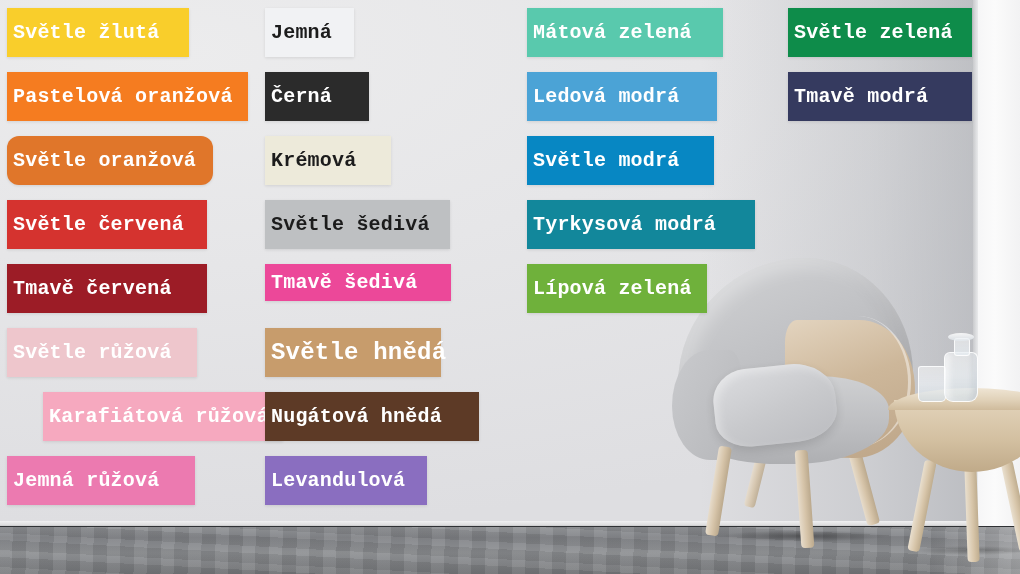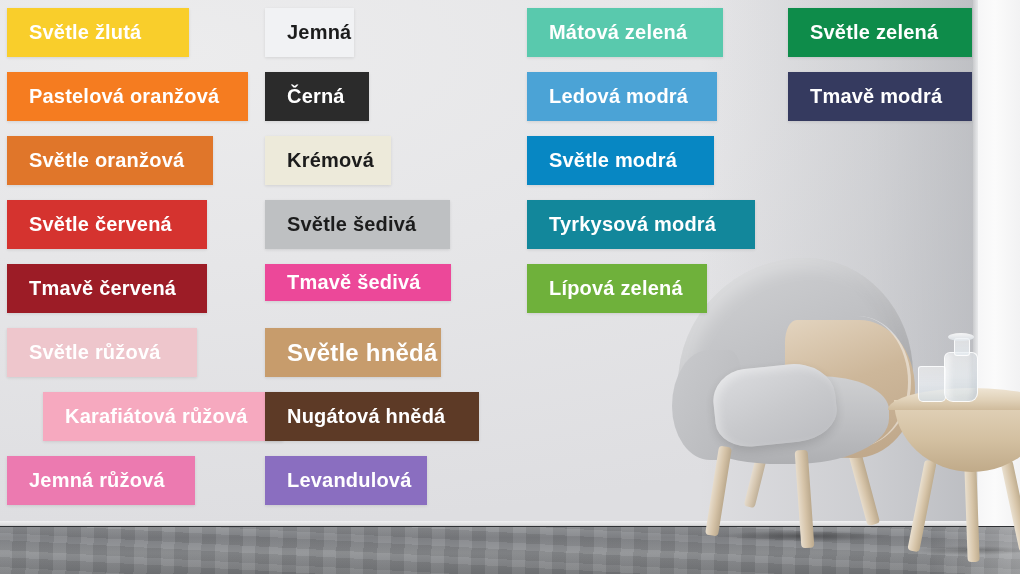--- a/index.html
+++ b/index.html
@@ -135,22 +135,22 @@
     position:absolute;left:918px;top:366px;width:26px;height:34px;
     background:linear-gradient(180deg,rgba(255,255,255,.5) 0%,rgba(238,242,246,.7) 50%,rgba(212,220,227,.85) 100%);
     border:1px solid rgba(255,255,255,.85);border-radius:3px 3px 5px 5px;
   }
 
   
   .swatch{
     position:absolute;
     display:flex;align-items:center;
     box-sizing:border-box;
-    padding:0 22px;
-    font-family:Liberation Sans, sans-serif;
+    padding:0 6px;
+    font-family:Liberation Mono, monospace;
     font-weight:bold;
     font-size:20px;
     letter-spacing:.2px;
     white-space:nowrap;
     box-shadow:0 1px 3px rgba(0,0,0,.10);
   }
 </style>
 </head>
 <body>
 
@@ -191,21 +191,21 @@
 
     <div class="glass"></div>
     <div class="carafe"></div>
     <div class="carafe-neck"></div>
     <div class="carafe-lip"></div>
   </div>
 
   <div id="swatch-layer">
       <div class="swatch" style="left: 7px; top: 8px; width: 182px; height: 49px; background: rgb(249, 206, 43); color: rgb(255, 255, 255); font-size: 20px;">Světle žlutá</div>
       <div class="swatch" style="left: 7px; top: 72px; width: 241px; height: 49px; background: rgb(245, 124, 32); color: rgb(255, 255, 255); font-size: 20px;">Pastelová oranžová</div>
-      <div class="swatch" style="left: 7px; top: 136px; width: 206px; height: 49px; background: rgb(224, 118, 42); color: rgb(255, 255, 255); font-size: 20px;">Světle oranžová</div>
+      <div class="swatch" style="left: 7px; top: 136px; width: 206px; height: 49px; background: rgb(224, 118, 42); color: rgb(255, 255, 255); font-size: 20px; border-radius: 12px;">Světle oranžová</div>
       <div class="swatch" style="left: 7px; top: 200px; width: 200px; height: 49px; background: rgb(213, 51, 47); color: rgb(255, 255, 255); font-size: 20px;">Světle červená</div>
       <div class="swatch" style="left: 7px; top: 264px; width: 200px; height: 49px; background: rgb(156, 28, 38); color: rgb(255, 255, 255); font-size: 20px;">Tmavě červená</div>
       <div class="swatch" style="left: 7px; top: 328px; width: 190px; height: 49px; background: rgb(238, 198, 204); color: rgb(255, 255, 255); font-size: 20px;">Světle růžová</div>
       <div class="swatch" style="left: 7px; top: 392px; width: 240px; height: 49px; background: rgb(246, 169, 191); color: rgb(255, 255, 255); font-size: 20px; margin-left: 36px;">Karafiátová růžová</div>
       <div class="swatch" style="left: 7px; top: 456px; width: 188px; height: 49px; background: rgb(236, 122, 176); color: rgb(255, 255, 255); font-size: 20px;">Jemná růžová</div>
       <div class="swatch" style="left: 265px; top: 8px; width: 89px; height: 49px; background: rgb(241, 242, 244); color: rgb(28, 28, 28); font-size: 20px;">Jemná</div>
       <div class="swatch" style="left: 265px; top: 72px; width: 104px; height: 49px; background: rgb(43, 43, 43); color: rgb(255, 255, 255); font-size: 20px;">Černá</div>
       <div class="swatch" style="left: 265px; top: 136px; width: 126px; height: 49px; background: rgb(237, 234, 218); color: rgb(28, 28, 28); font-size: 20px;">Krémová</div>
       <div class="swatch" style="left: 265px; top: 200px; width: 185px; height: 49px; background: rgb(190, 192, 194); color: rgb(28, 28, 28); font-size: 20px;">Světle šedivá</div>
       <div class="swatch" style="left: 265px; top: 264px; width: 186px; height: 37px; background: #ec4899; color: rgb(255, 255, 255); font-size: 20px; text-align: right;">Tmavě šedivá</div>

